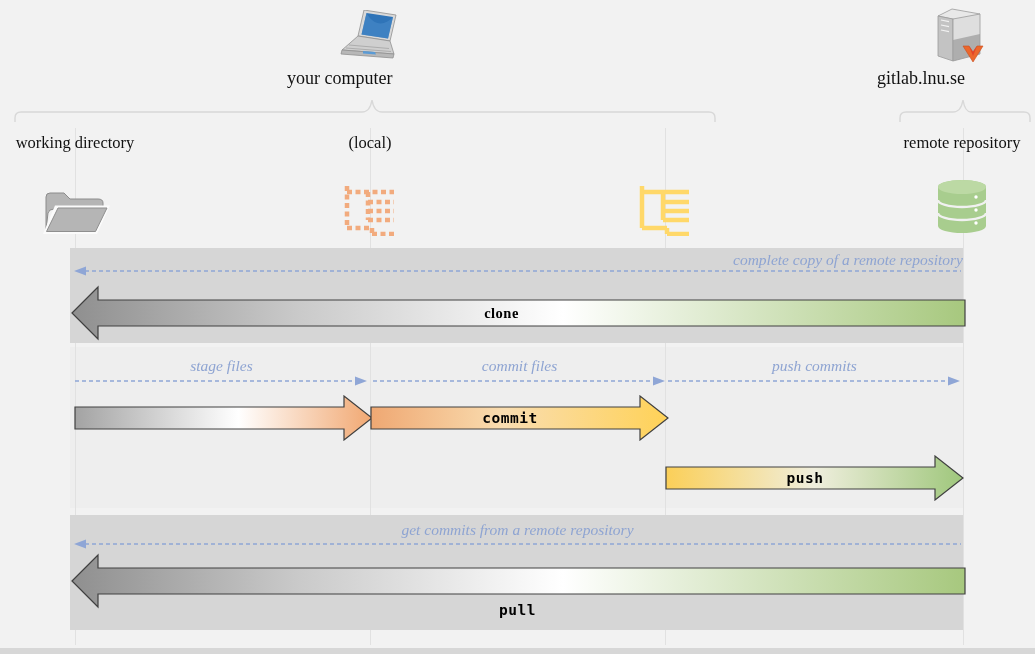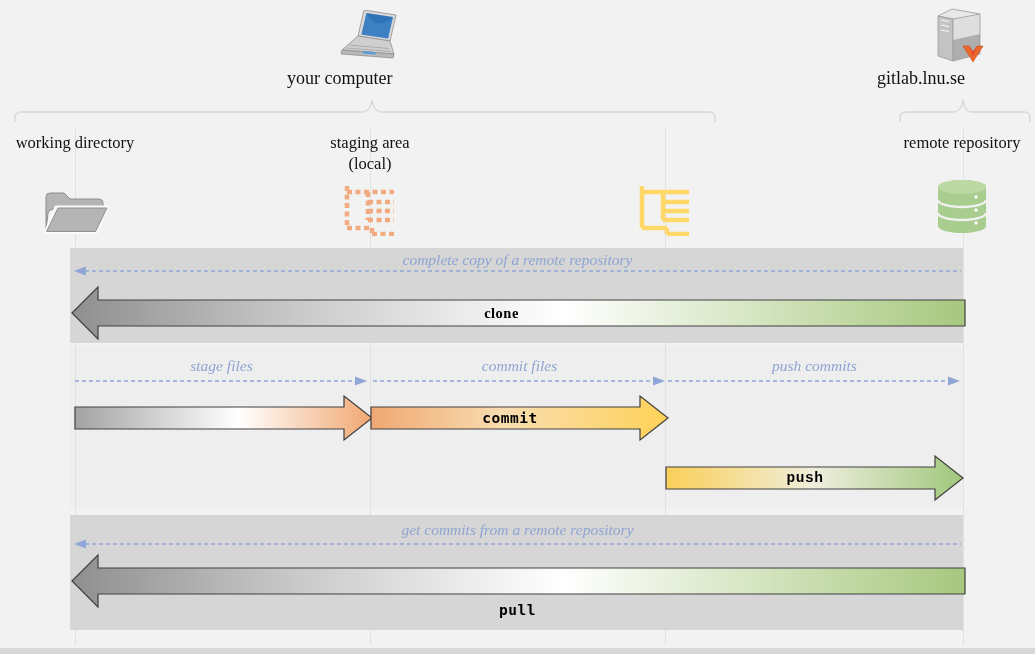--- a/index.html
+++ b/index.html
@@ -68,21 +68,20 @@
 
   <svg class="brace" width="1035" height="34" viewBox="0 0 1035 34">
     <path d="M15,30 V26 Q15,20 21,20 L362,20 Q370,20 372,8 Q374,20 382,20 L709,20 Q715,20 715,26 V30" fill="none" stroke="#d8d8d8" stroke-width="1.4"></path>
     <path d="M900,30 V26 Q900,20 906,20 L953,20 Q961,20 963,8 Q965,20 971,20 L1024,20 Q1030,20 1030,26 V30" fill="none" stroke="#d8d8d8" stroke-width="1.4"></path>
   </svg>
 
   <div class="col-label" style="left:-10px;top:132px;">
     <div>working directory</div>
   </div>
   <div class="col-label" style="left:285px;top:132px;">
-    <div>staging area</div>
     <div>(local)</div>
   </div>
   <div class="col-label" style="left:877px;top:132px;">
     <div>remote repository</div>
   </div>
 
   <div class="abs z3" style="left:40px;top:184px;">
     <svg width="72" height="52" viewBox="0 0 72 52">
       <path d="M6,46 V13 Q6,9 10,9 H24 L30,15 H58 Q63,15 63,19 V25 H14 Q9,25 8,29 Z" fill="#b5b5b5" stroke="#8c8c8c" stroke-width="1"></path>
       <polygon points="15,21.5 70,21.5 57,50 3,50" fill="#fbfbfb"></polygon>
@@ -127,21 +126,21 @@
       <path d="M2,9 a24,7 0 0 1 48,0 V48 a24,7 0 0 1 -48,0 Z" fill="#a8cd8e"></path>
       <ellipse cx="26" cy="9" rx="24" ry="7" fill="#bcd9a4"></ellipse>
       <path d="M2,22 a24,7 0 0 0 48,0" stroke="#f1f1f1" stroke-width="2.4" fill="none"></path>
       <path d="M2,35 a24,7 0 0 0 48,0" stroke="#f1f1f1" stroke-width="2.4" fill="none"></path>
       <circle cx="40" cy="19" r="1.7" fill="#ffffff"></circle>
       <circle cx="40" cy="32" r="1.7" fill="#ffffff"></circle>
       <circle cx="40" cy="45" r="1.7" fill="#ffffff"></circle>
     </svg>
   </div>
 
-  <div class="ann" style="left:72px;top:251px;width:891px;">complete copy of a remote repository</div>
+  <div class="ann" style="left:72px;top:251px;width:891px;text-align:right;">complete copy of a remote repository</div>
   <svg class="abs" style="left:72px;top:264px;z-index:4;" width="891" height="14" viewBox="0 0 891 14">
     <line x1="13" y1="7" x2="889" y2="7" stroke="#8fa6d6" stroke-width="1.3" stroke-dasharray="4,3"></line>
     <polygon points="2,7 14,2.5 14,11.5" fill="#8fa6d6"></polygon>
   </svg>
   <svg class="abs" style="left:70px;top:284px;z-index:4;" width="897" height="58" viewBox="0 0 897 58">
     <defs>
         <linearGradient id="gradClone" x1="0" y1="0" x2="1" y2="0">
       <stop offset="0" stop-color="#8f8f8f"></stop>
           <stop offset="0.25" stop-color="#c9c9c9"></stop>
       <stop offset="0.55" stop-color="#ffffff"></stop>
@@ -197,21 +196,21 @@
   <svg class="abs" style="left:665px;top:455px;z-index:4;" width="300" height="46" viewBox="0 0 300 46">
     <defs>
         <linearGradient id="gradPush" x1="0" y1="0" x2="1" y2="0">
       <stop offset="0" stop-color="#fbcf58"></stop>
           <stop offset="0.5" stop-color="#efeedd"></stop>
       <stop offset="1" stop-color="#9fc77c"></stop>
     </linearGradient>
       </defs>
     <polygon points="1,12 270,12 270,1 298,23 270,45 270,34 1,34" fill="url(#gradPush)" stroke="#404040" stroke-width="1.2"></polygon>
   </svg>
-  <div class="cmd" style="left:665px;top:470px;width:280px;font-family:Liberation Mono, monospace;">push</div>
+  <div class="cmd" style="left:665px;top:470px;width:280px;">push</div>
 
   <div class="ann" style="left:72px;top:521px;width:891px;">get commits from a remote repository</div>
   <svg class="abs" style="left:72px;top:537px;z-index:4;" width="891" height="14" viewBox="0 0 891 14">
     <line x1="13" y1="7" x2="889" y2="7" stroke="#8fa6d6" stroke-width="1.3" stroke-dasharray="4,3"></line>
     <polygon points="2,7 14,2.5 14,11.5" fill="#8fa6d6"></polygon>
   </svg>
   <svg class="abs" style="left:70px;top:552px;z-index:4;" width="897" height="58" viewBox="0 0 897 58">
     <defs>
         <linearGradient id="gradPull" x1="0" y1="0" x2="1" y2="0">
       <stop offset="0" stop-color="#8f8f8f"></stop>

